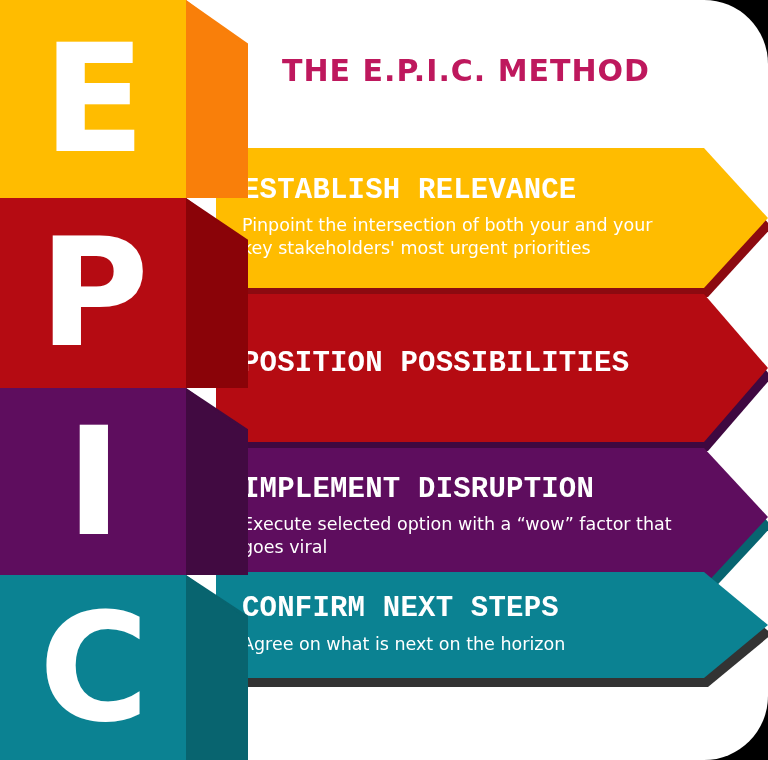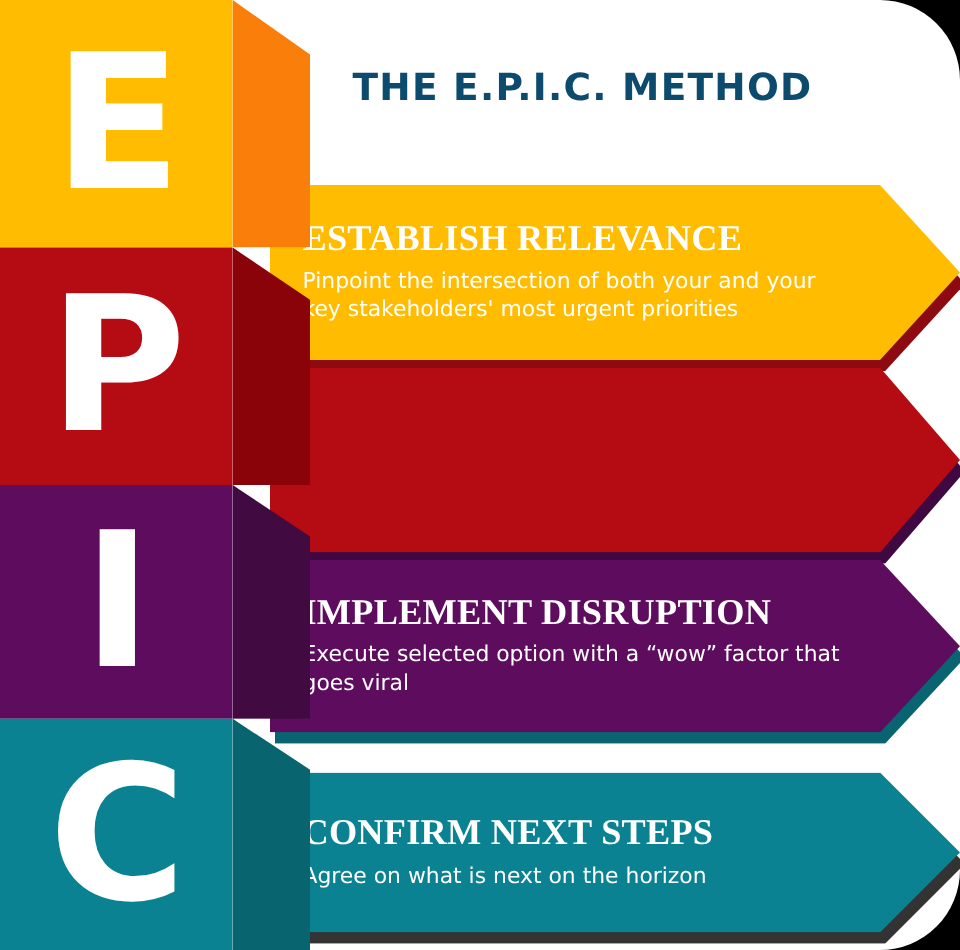--- a/index.html
+++ b/index.html
@@ -111,41 +111,41 @@
     left: 26px;
     top: 0;
     height: 100%;
     display: flex;
     flex-direction: column;
     justify-content: center;
     z-index: 2;
   }
   .band-title {
     color: #ffffff;
-    font-family: Liberation Serif, serif;
+    font-family: Liberation Mono, monospace;
     font-weight: bold;
     font-size: 29px;
     letter-spacing: 0.2px;
     line-height: 1.05;
     margin-bottom: 8px;
     white-space: nowrap;
   }
   .band-desc {
     color: #ffffff;
     font-family: "DejaVu Sans", sans-serif;
     font-size: 17.5px;
     font-weight: normal;
     line-height: 1.32;
     max-width: 430px;
   }
 
   .b-0 { top: 148px; height: 140px; }
   .b-1 { top: 294px; height: 148px; }
   .b-2 { top: 448px; height: 138px; }
-  .b-3 { top: 618px; height: 128px; }
+  .b-3 { top: 572px; height: 106px; }
 
   
   #page-title {
     position: absolute;
     left: 206px;
     top: 0;
     width: 520px;
     height: 140px;
     display: flex;
     align-items: center;
@@ -157,35 +157,36 @@
     font-size: 30px;
     letter-spacing: 1px;
     white-space: nowrap;
   }
 </style>
 </head>
 <body style="background: rgb(0, 0, 0);">
 
 <div id="infographic" style="background: rgb(255, 255, 255);">
 
-  <div id="page-title" style="color: #0c4a6e;">THE E.P.I.C. METHOD</div>
+  <div id="page-title" style="color: #be185d;">THE E.P.I.C. METHOD</div>
 
   <div class="band b-0">
     <div class="band-shadow" style="background: rgb(140, 10, 16); transform: translate(4px, 9px);"></div>
     <div class="band-shape" style="background: rgb(255, 188, 0);"></div>
     <div class="band-text">
       <div class="band-title">ESTABLISH RELEVANCE</div>
       <div class="band-desc">Pinpoint the intersection of both your and your key stakeholders' most urgent priorities</div>
     </div>
   </div>
 
   <div class="band b-1">
     <div class="band-shadow" style="background: rgb(63, 8, 64); transform: translate(4px, 9px);"></div>
     <div class="band-shape" style="background: rgb(181, 11, 18);"></div>
     <div class="band-text">
+      <div class="band-title">POSITION POSSIBILITIES</div>
     </div>
   </div>
 
   <div class="band b-2">
     <div class="band-shadow" style="background: rgb(7, 100, 112); transform: translate(4px, 9px);"></div>
     <div class="band-shape" style="background: rgb(94, 13, 94);"></div>
     <div class="band-text">
       <div class="band-title">IMPLEMENT DISRUPTION</div>
       <div class="band-desc">Execute selected option with a “wow” factor that goes viral</div>
     </div>

